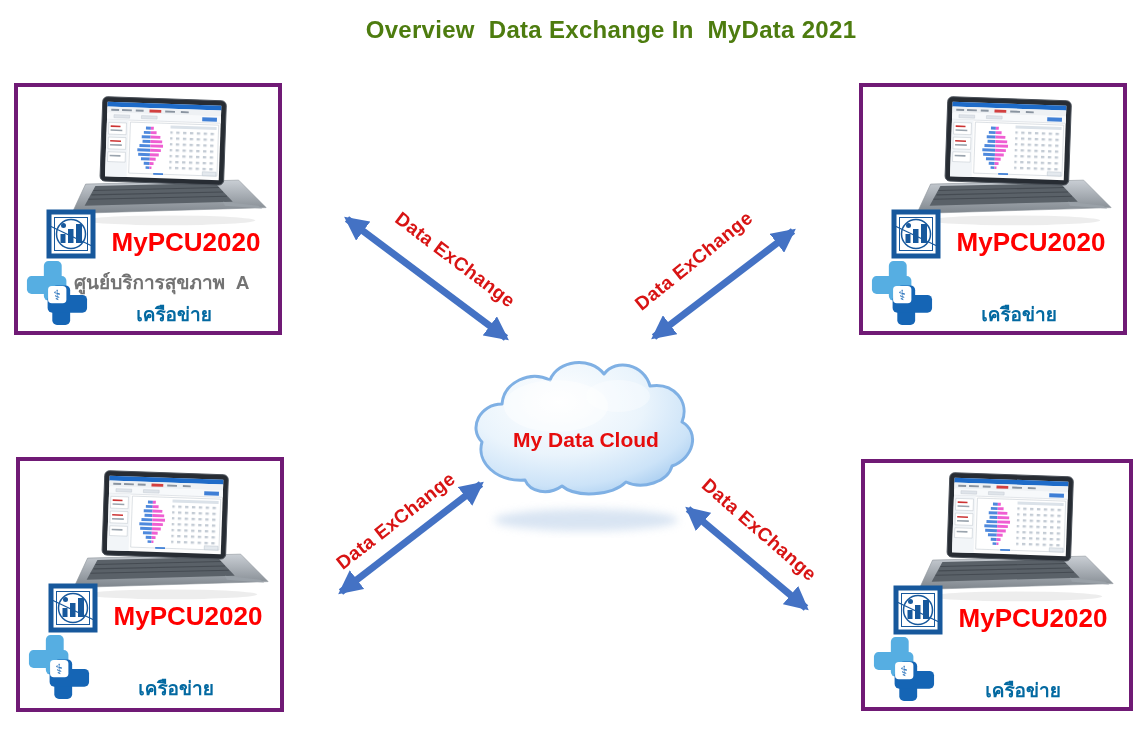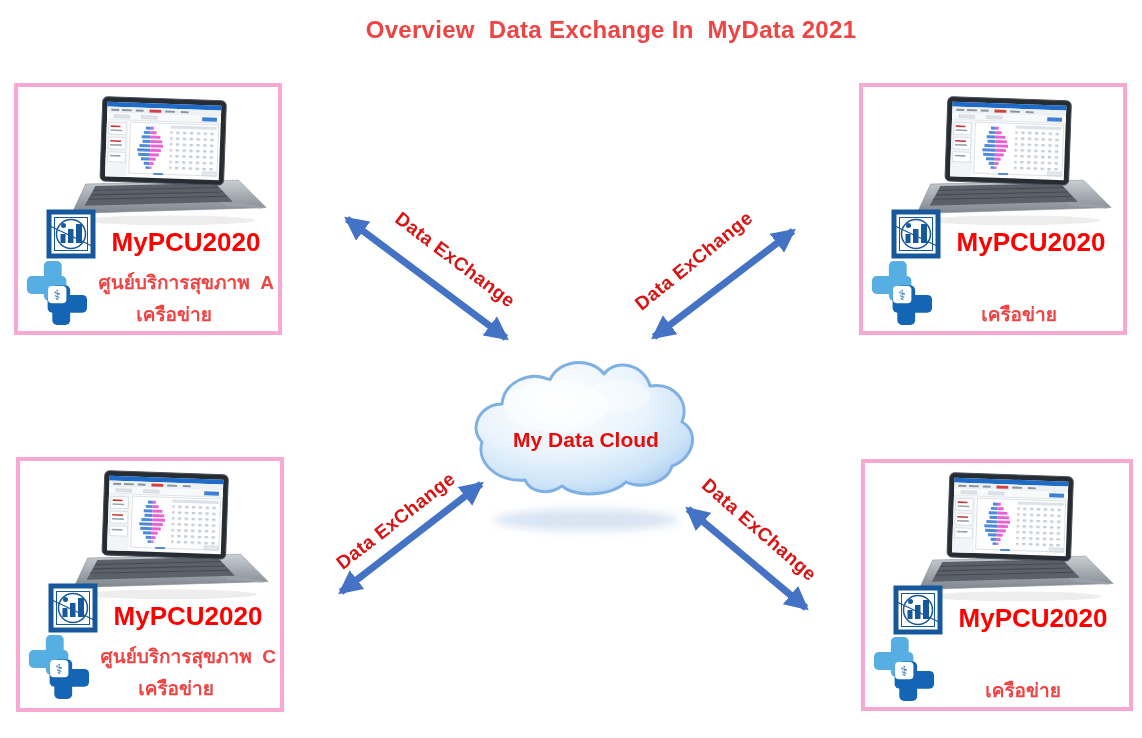--- a/index.html
+++ b/index.html
@@ -5,47 +5,47 @@
   html,body { margin:0; padding:0; }
   body {
     width:1142px; height:738px; background:#ffffff; overflow:hidden;
     position:relative; font-family:"Liberation Sans", sans-serif;
   }
   .canvas { position:absolute; inset:0; }
 
   .page-title {
     position:absolute; left:80px; right:0; top:16px; margin:0;
     text-align:center; font-size:24px; font-weight:bold;
-    color:#ef4444; letter-spacing:0.3px; white-space:pre;
+    color:#4d7c0f; letter-spacing:0.3px; white-space:pre;
   }
 
   
   .station {
     position:absolute; width:268px; height:252px;
-    border:4px solid #f9a8d4; background:#ffffff; box-sizing:border-box;
+    border:4px solid #701a75; background:#ffffff; box-sizing:border-box;
   }
   .station.pos-a { left:14px;  top:83px;  }
   .station.pos-b { left:859px; top:83px;  }
   .station.pos-c { left:16px;  top:457px; height:255px; }
   .station.pos-d { left:861px; top:459px; width:272px; height:252px; }
 
   .laptop   { position:absolute; left:48px; top:8px;  width:206px; height:134px; }
   .logo     { position:absolute; left:28px; top:122px; width:50px; height:50px; }
   .cross    { position:absolute; left:8px;  top:172px; width:62px; height:68px; }
   .app-name {
     position:absolute; left:80px; top:140px; width:176px; text-align:center;
     font-size:26px; font-weight:bold; color:#FF0000; white-space:pre;
   }
   .center-line {
-    position:absolute; left:56px; right:4px; top:180px; text-align:right;
-    font-size:19px; font-weight:bold; color:#ef4444; white-space:pre;
+    position:absolute; left:56px; right:4px; top:180px; text-align:left;
+    font-size:19px; font-weight:bold; color:#737373; white-space:pre;
   }
   .network-line {
     position:absolute; left:56px; right:4px; top:212px; text-align:center;
-    font-size:19px; font-weight:bold; color:#ef4444; white-space:pre;
+    font-size:19px; font-weight:bold; color:#0369a1; white-space:pre;
   }
 
   
   .cloud-svg { position:absolute; left:468px; top:348px; width:240px; height:190px; }
   .cloud-label-text { font-size:21px; font-weight:bold; fill:#E60D0D; }
 
   
   .arrows { position:absolute; left:0; top:0; width:1142px; height:738px; pointer-events:none; }
   .link-label {
     position:absolute; color:#D81414; font-weight:bold; font-size:19px;
@@ -238,21 +238,20 @@
     <svg class="laptop">
         <use href="#sym-laptop"></use>
       </svg>
     <svg class="logo">
         <use href="#sym-logo"></use>
       </svg>
     <div class="app-name">MyPCU2020</div>
     <svg class="cross">
         <use href="#sym-cross"></use>
       </svg>
-    <div class="center-line">ศูนย์บริการสุขภาพ  C</div>
     <div class="network-line">เครือข่าย</div>
   </div>
 
   <div class="station pos-d">
     <svg class="laptop">
         <use href="#sym-laptop"></use>
       </svg>
     <svg class="logo">
         <use href="#sym-logo"></use>
       </svg>

